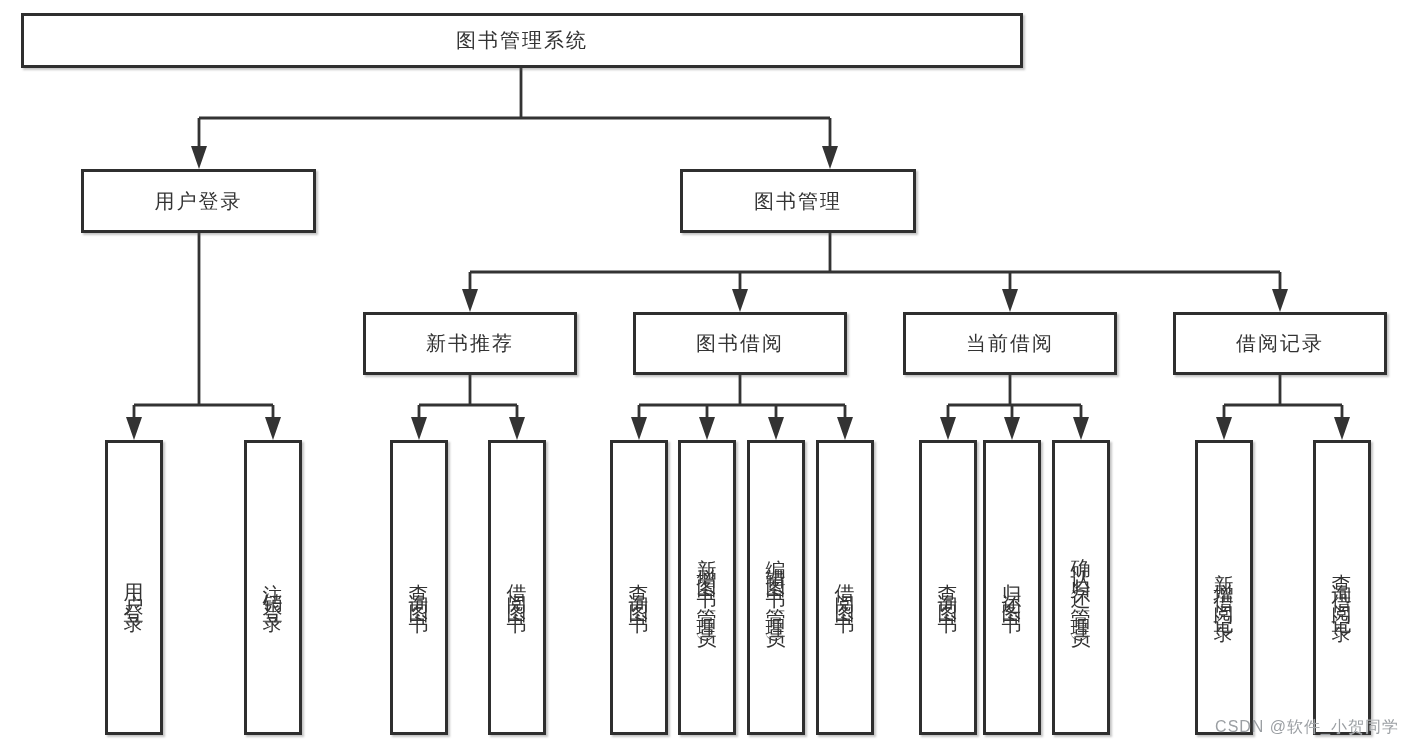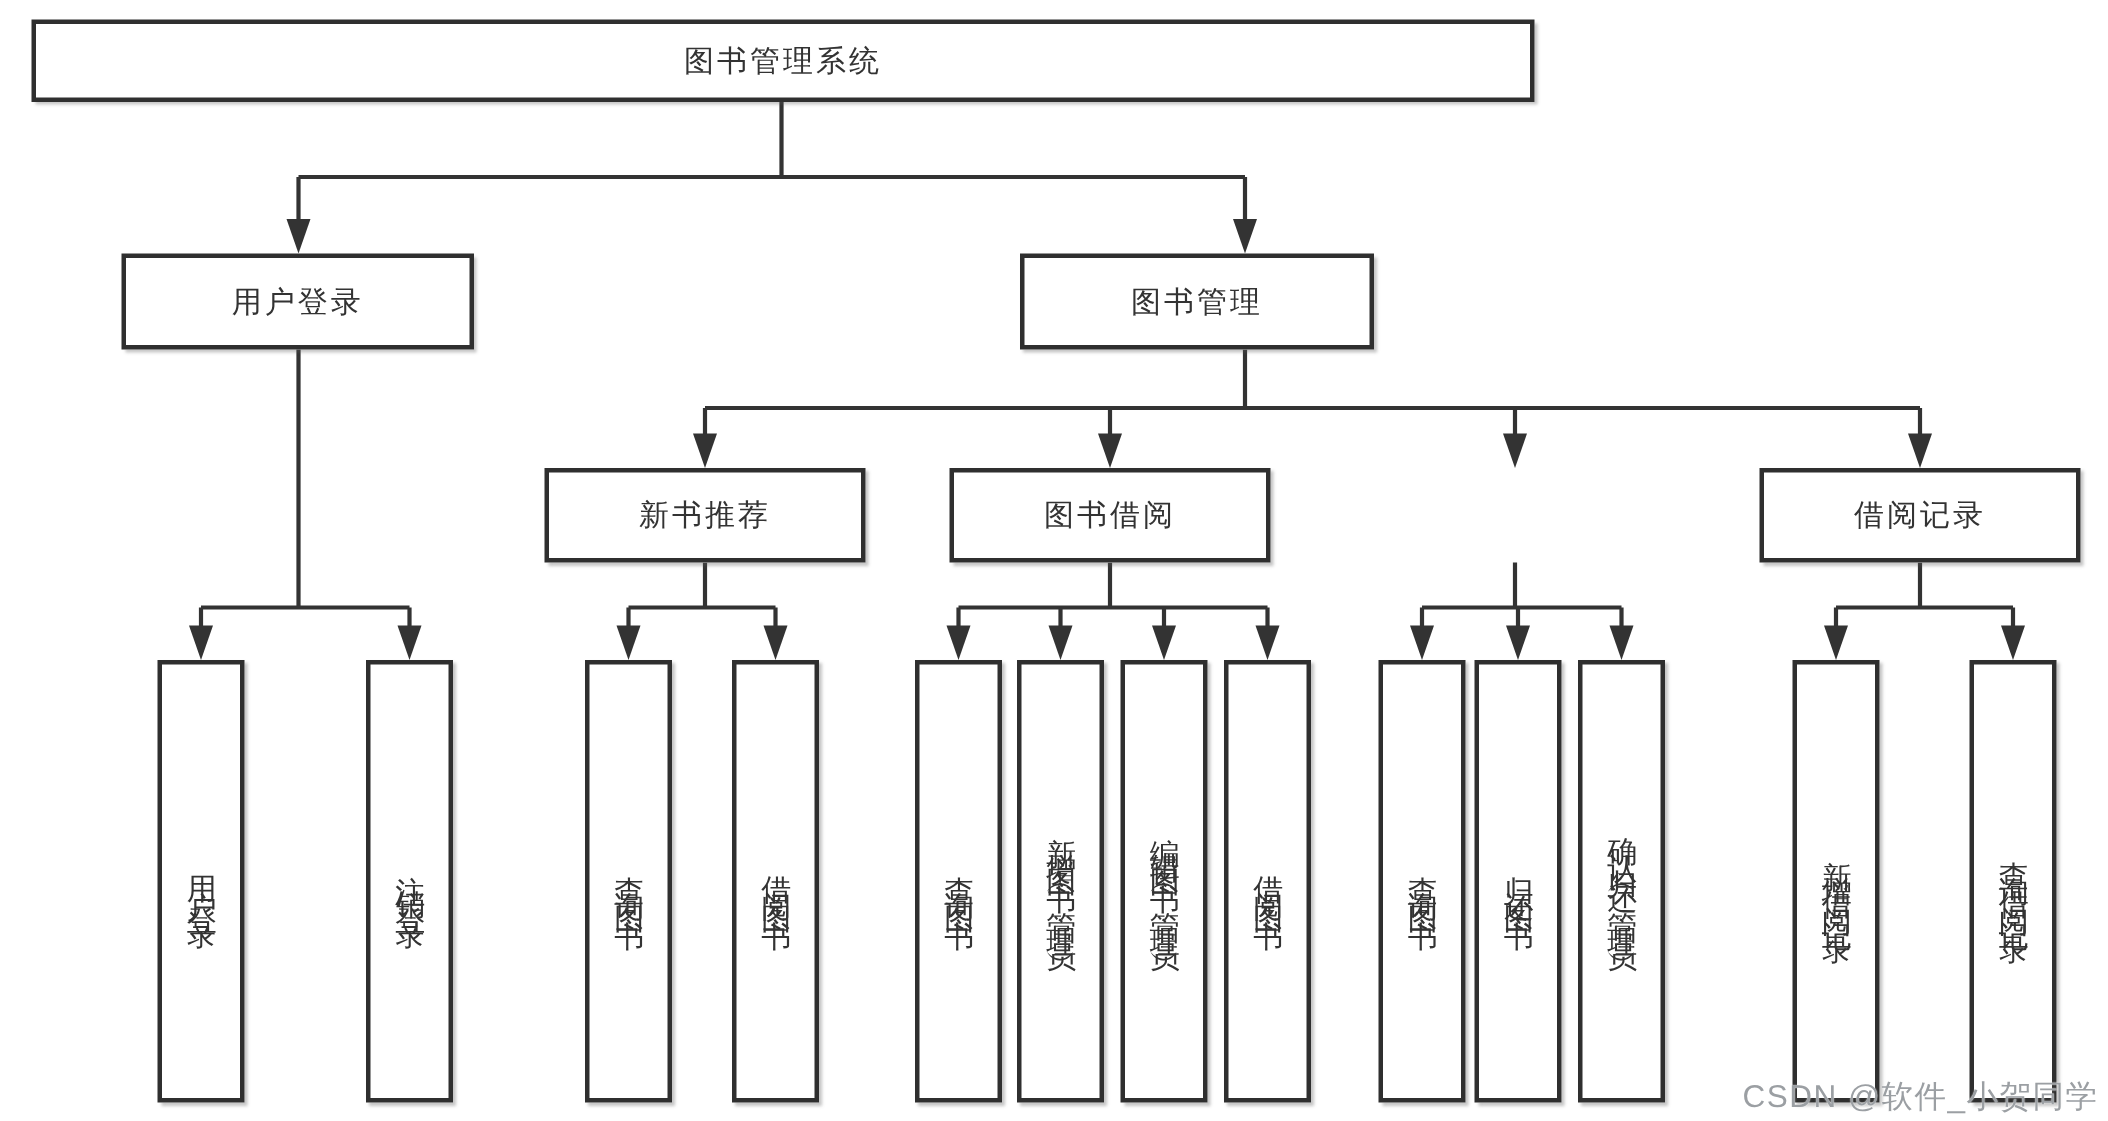--- a/index.html
+++ b/index.html
@@ -25,21 +25,21 @@
   }
   .vbox{
     writing-mode:vertical-rl;
     text-orientation:mixed;
     letter-spacing:10px;
     line-height:1;
   }
   .watermark{
     position:absolute;
     right:6px;top:717px;
-    font-size:21px;
+    font-size:16px;
     color:#9b9fa3;
     letter-spacing:1px;
     z-index:3;
     text-shadow:0 0 1px #ffffff;
   }
 </style>
 </head>
 <body>
 
 <div id="canvas">
@@ -84,20 +84,21 @@
     </g>
   </svg>
 
   <div class="box" style="left:21px;top:13px;width:1002px;height:55px;">图书管理系统</div>
 
   <div class="box" style="left:81px;top:169px;width:235px;height:64px;">用户登录</div>
   <div class="box" style="left:680px;top:169px;width:236px;height:64px;">图书管理</div>
 
   <div class="box" style="left:363px;top:312px;width:214px;height:63px;">新书推荐</div>
   <div class="box" style="left:633px;top:312px;width:214px;height:63px;">图书借阅</div>
+  <div class="box" style="left:903px;top:312px;width:214px;height:63px;">当前借阅</div>
   <div class="box" style="left:1173px;top:312px;width:214px;height:63px;">借阅记录</div>
 
   <div class="box vbox" style="left:105px;top:440px;width:58px;height:295px;">用户登录</div>
   <div class="box vbox" style="left:244px;top:440px;width:58px;height:295px;">注销登录</div>
 
   <div class="box vbox" style="left:390px;top:440px;width:58px;height:295px;">查询图书</div>
   <div class="box vbox" style="left:488px;top:440px;width:58px;height:295px;">借阅图书</div>
 
   <div class="box vbox" style="left:610px;top:440px;width:58px;height:295px;">查询图书</div>
   <div class="box vbox" style="left:678px;top:440px;width:58px;height:295px;">新增图书（管理员）</div>

